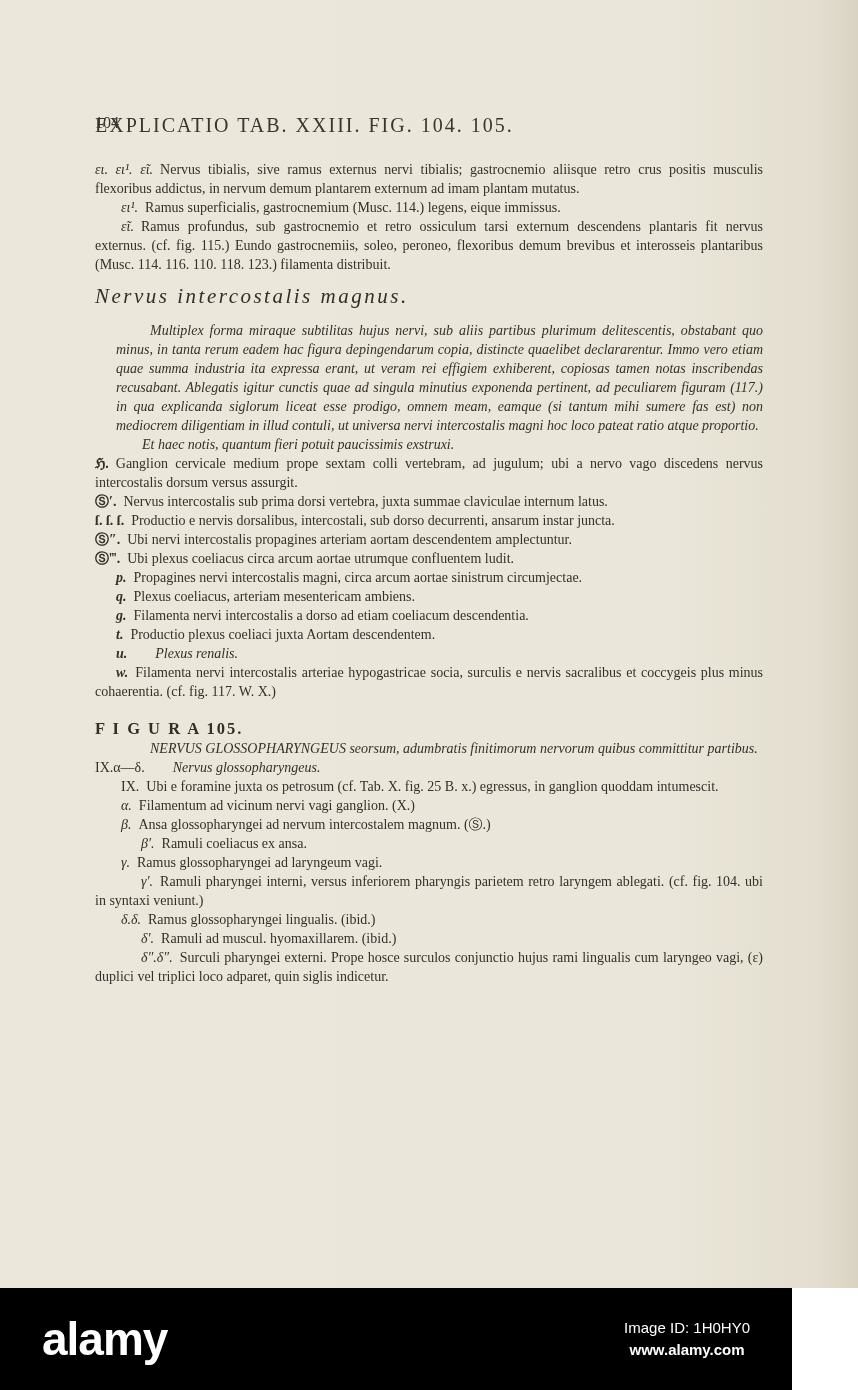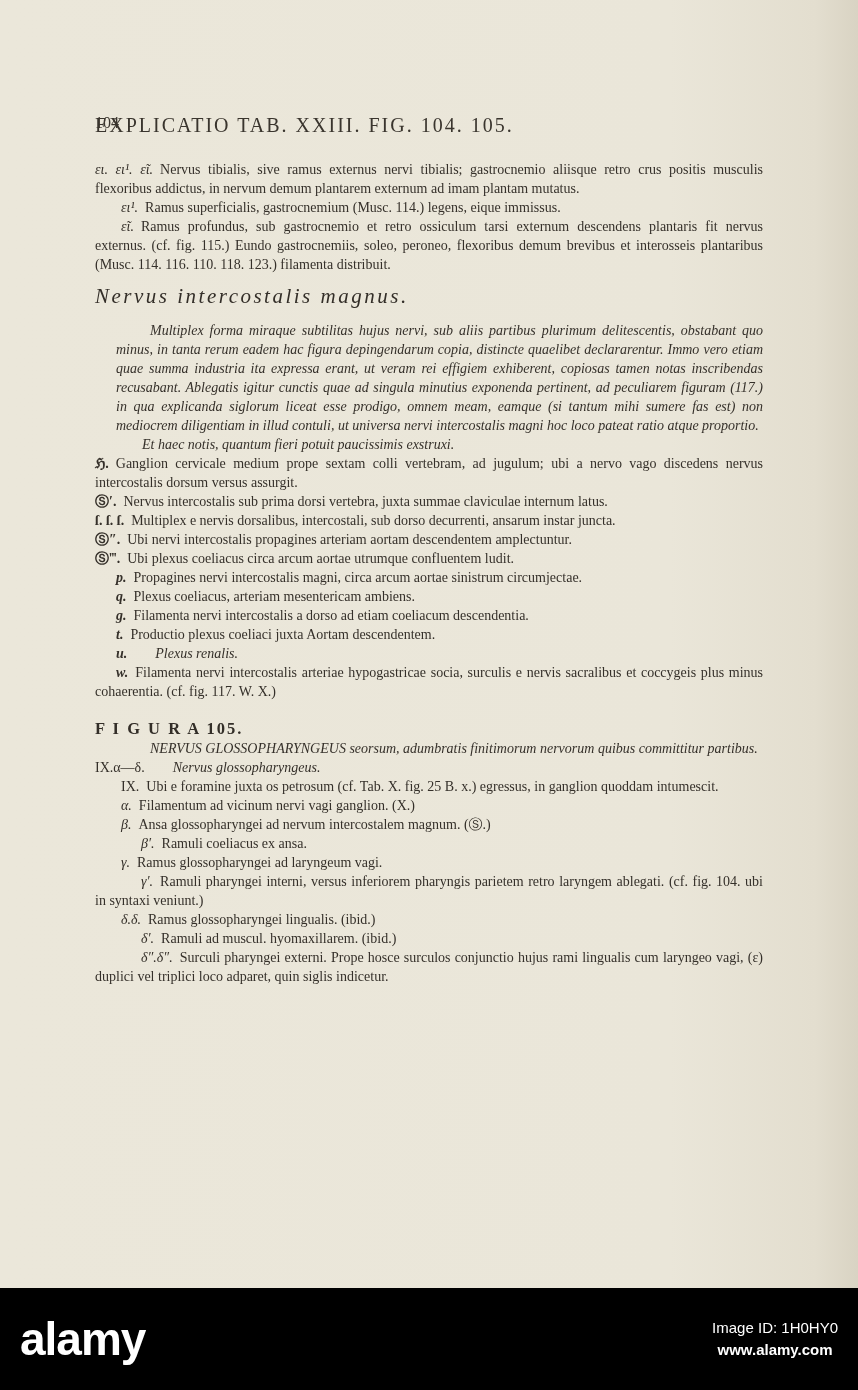--- a/index.html
+++ b/index.html
@@ -34,23 +34,23 @@
     text-align:left; font-style:italic; font-weight:normal;
     font-size:21px; letter-spacing:2.5px; margin:10px 0 12px; color:#332e28;
   }
   .fig-title {
     text-align:left; font-weight:bold; font-size:16.5px;
     letter-spacing:2px; margin:18px 0 0; color:#332e28;
   }
 
   
   .alamy-bar {
-    position:absolute; left:0; bottom:0; width:858px; height:102px;
+    position:absolute; left:0; bottom:0; width:792px; height:102px;
     background:#000000; display:flex; align-items:center; justify-content:space-between;
-    padding:0 20px; font-family:"Liberation Sans","DejaVu Sans",sans-serif;
+    padding:0 42px; font-family:"Liberation Sans","DejaVu Sans",sans-serif;
   }
   .alamy-logo { color:#ffffff; font-size:46px; font-weight:bold; letter-spacing:-1px; }
   .alamy-meta { text-align:center; color:#ffffff; font-size:15px; line-height:22px; }
   .alamy-url  { font-weight:bold; }
 </style>
 </head>
 <body>
 
 <div class="canvas">
 
@@ -76,21 +76,21 @@
     <p class="entry italic lead">Multiplex forma miraque subtilitas hujus nervi, sub aliis partibus plurimum delitescentis, obstabant quo minus, in tanta rerum eadem hac figura depingendarum copia, distincte quaelibet declararentur. Immo vero etiam quae summa industria ita expressa erant, ut veram rei effigiem exhiberent, copiosas tamen notas inscribendas recusabant. Ablegatis igitur cunctis quae ad singula minutius exponenda pertinent, ad peculiarem figuram (117.) in qua explicanda siglorum liceat esse prodigo, omnem meam, eamque (si tantum mihi sumere fas est) non mediocrem diligentiam in illud contuli, ut universa nervi intercostalis magni hoc loco pateat ratio atque proportio.</p>
     <p class="entry italic ind1">Et haec notis, quantum fieri potuit paucissimis exstruxi.</p>
 
     <p class="entry">
       <span class="sigla frak">ℌ.</span><span>Ganglion cervicale medium prope sextam colli vertebram, ad jugulum; ubi a nervo vago discedens nervus intercostalis dorsum versus assurgit.</span>
     </p>
     <p class="entry">
       <span class="sigla frak">Ⓢ′.</span><span>Nervus intercostalis sub prima dorsi vertebra, juxta summae claviculae internum latus.</span>
     </p>
     <p class="entry">
-      <span class="sigla frak">ſ. ſ. ſ.</span><span>Multiplex e nervis dorsalibus, intercostali, sub dorso decurrenti, ansarum instar juncta.</span>
+      <span class="sigla frak">ſ. ſ. ſ.</span><span>Productio e nervis dorsalibus, intercostali, sub dorso decurrenti, ansarum instar juncta.</span>
     </p>
     <p class="entry">
       <span class="sigla frak">Ⓢ″.</span><span>Ubi nervi intercostalis propagines arteriam aortam descendentem amplectuntur.</span>
     </p>
     <p class="entry">
       <span class="sigla frak">Ⓢ‴.</span><span>Ubi plexus coeliacus circa arcum aortae utrumque confluentem ludit.</span>
     </p>
     <p class="entry">
       <span class="sigla frak italic">p.</span><span>Propagines nervi intercostalis magni, circa arcum aortae sinistrum circumjectae.</span>
     </p>

